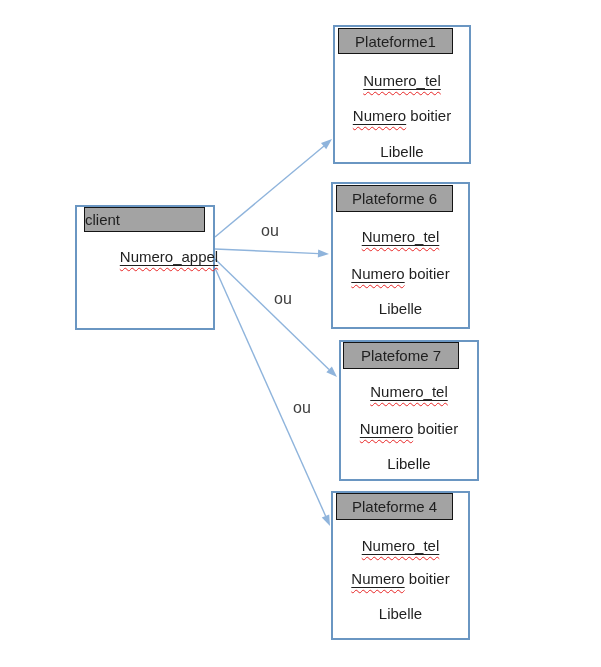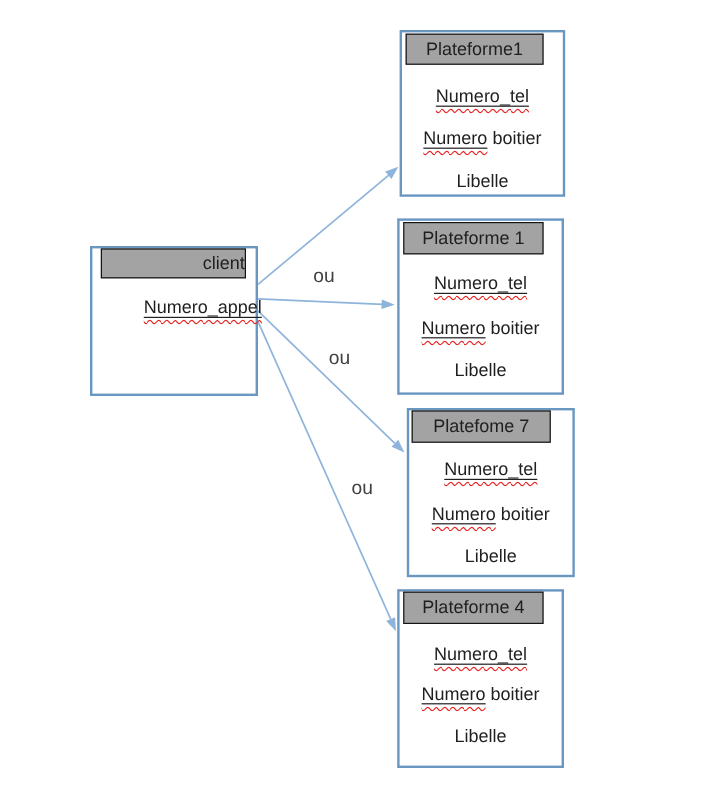--- a/index.html
+++ b/index.html
@@ -22,21 +22,21 @@
     position: absolute;
     box-sizing: border-box;
     background: #a3a3a3;
     border: 1.5px solid #141414;
     font-size: 15px;
     display: flex;
     align-items: center;
     justify-content: center;
     white-space: nowrap;
   }
-  .entity-client .title-box { justify-content: flex-end; padding-left: 13px; }
+  .entity-client .title-box { justify-content: flex-start; }
   .field {
     position: absolute;
     left: 0;
     width: 100%;
     text-align: center;
     font-size: 15px;
     white-space: nowrap;
   }
   
   .dec {
@@ -117,21 +117,21 @@
     <div class="field" style="top:80px;">
       <span class="dec"><span class="wav">Numero</span></span><span> boitier</span>
     </div>
     <div class="field" style="top:116px;">
       <span>Libelle</span>
     </div>
   </div>
 
   <div class="entity" style="left:331px; top:182px; width:139px; height:147px;">
     <div class="title-box" style="left:3px; top:1px; width:117px; height:27px;">
-      <span>Plateforme 1</span>
+      <span>Plateforme 6</span>
     </div>
     <div class="field" style="top:44px;">
       <span class="dec"><span class="wav">Numero_tel</span></span><span></span>
     </div>
     <div class="field" style="top:81px;">
       <span class="dec"><span class="wav">Numero</span></span><span> boitier</span>
     </div>
     <div class="field" style="top:116px;">
       <span>Libelle</span>
     </div>

